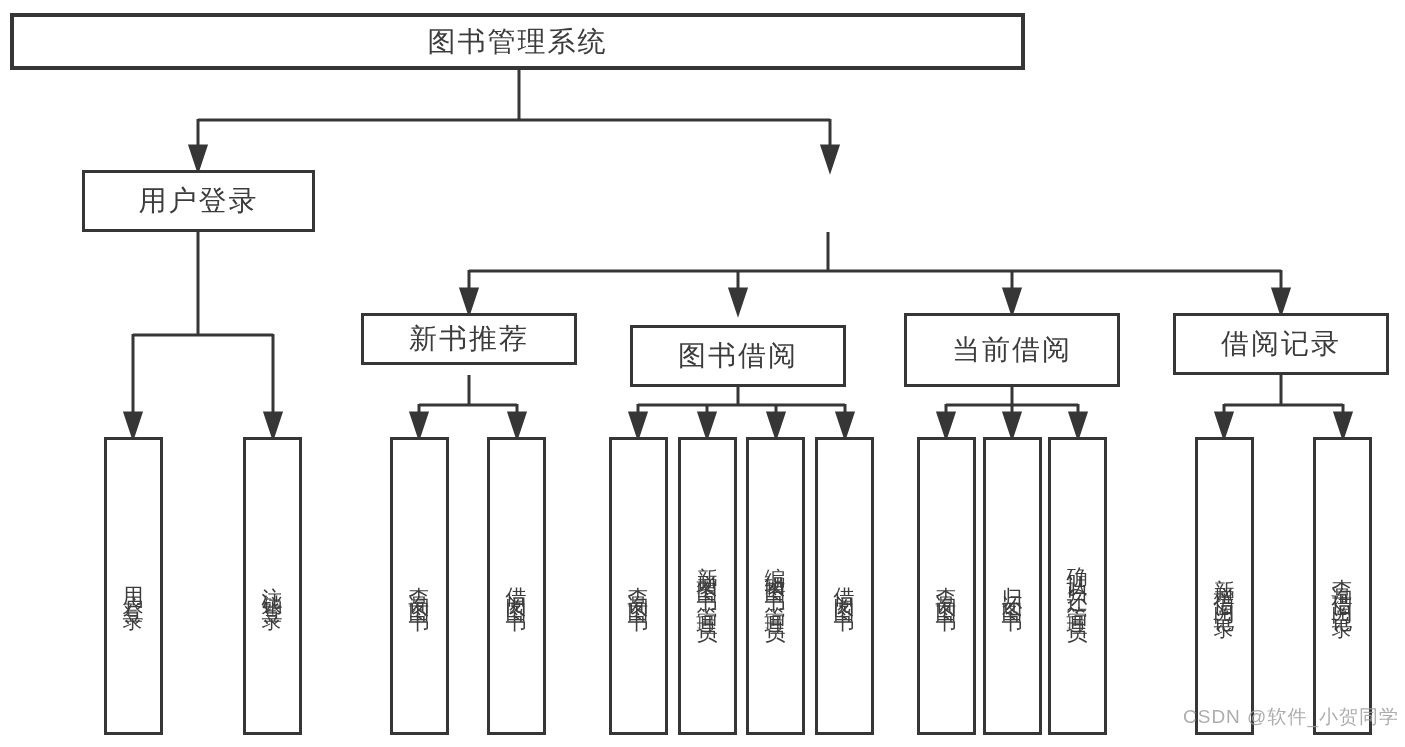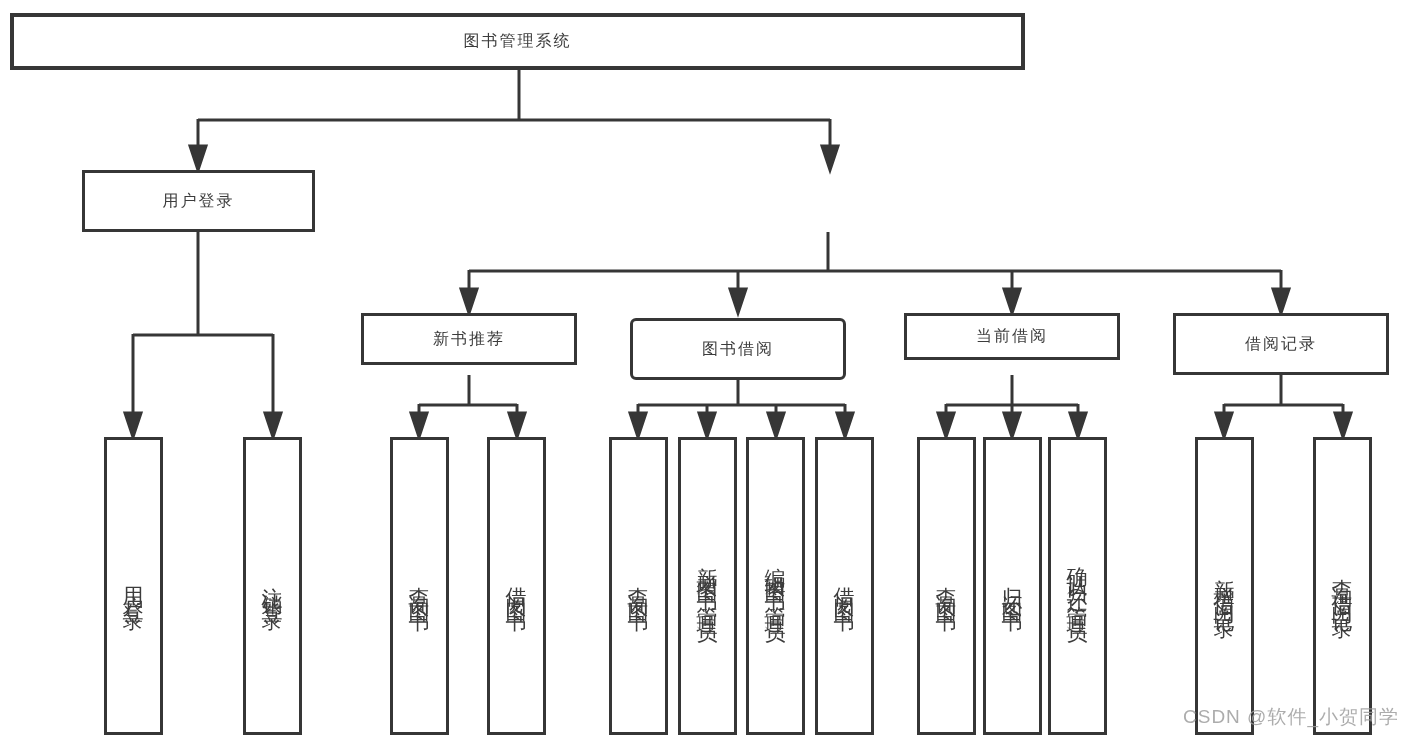--- a/index.html
+++ b/index.html
@@ -21,40 +21,40 @@
     position: absolute;
     box-sizing: border-box;
     background: #ffffff;
     border: 3px solid #363636;
     color: #3c3c3c;
     display: flex;
     align-items: center;
     justify-content: center;
     z-index: 2;
   }
-  .hbox { font-size: 16px; letter-spacing: 2px; }
+  .hbox { font-size: 28px; letter-spacing: 2px; }
   .vbox {
     writing-mode: vertical-rl;
     text-orientation: mixed;
     font-size: 21px;
     letter-spacing: 8px;
     top: 437px;
     width: 59px;
     height: 298px;
     line-height: 1;
   }
   
   #n-root { left: 10px; top: 13px; width: 1015px; height: 57px; border-width: 4px; }
   
   #n-user-login { left: 82px;  top: 170px; width: 233px; height: 62px; }
   #n-book-mgmt  { left: 710px; top: 170px; width: 237px; height: 62px; }
   
   #n-new-book       { left: 361px;  top: 313px; width: 216px; height: 52px; }
-  #n-book-borrow    { left: 630px;  top: 318px; width: 216px; height: 62px; border-radius: 6px; }
-  #n-current-borrow { left: 904px;  top: 313px; width: 216px; height: 47px; }
+  #n-book-borrow    { left: 630px;  top: 325px; width: 216px; height: 62px; }
+  #n-current-borrow { left: 904px;  top: 313px; width: 216px; height: 74px; }
   #n-borrow-records { left: 1173px; top: 313px; width: 216px; height: 62px; }
   
   #n-login-do   { left: 104px; }
   #n-logout     { left: 243px; }
   #n-nb-query   { left: 390px; }
   #n-nb-borrow  { left: 487px; }
   #n-bb-query   { left: 609px; }
   #n-bb-add     { left: 678px; }
   #n-bb-edit    { left: 746px; }
   #n-bb-borrow  { left: 815px; }

